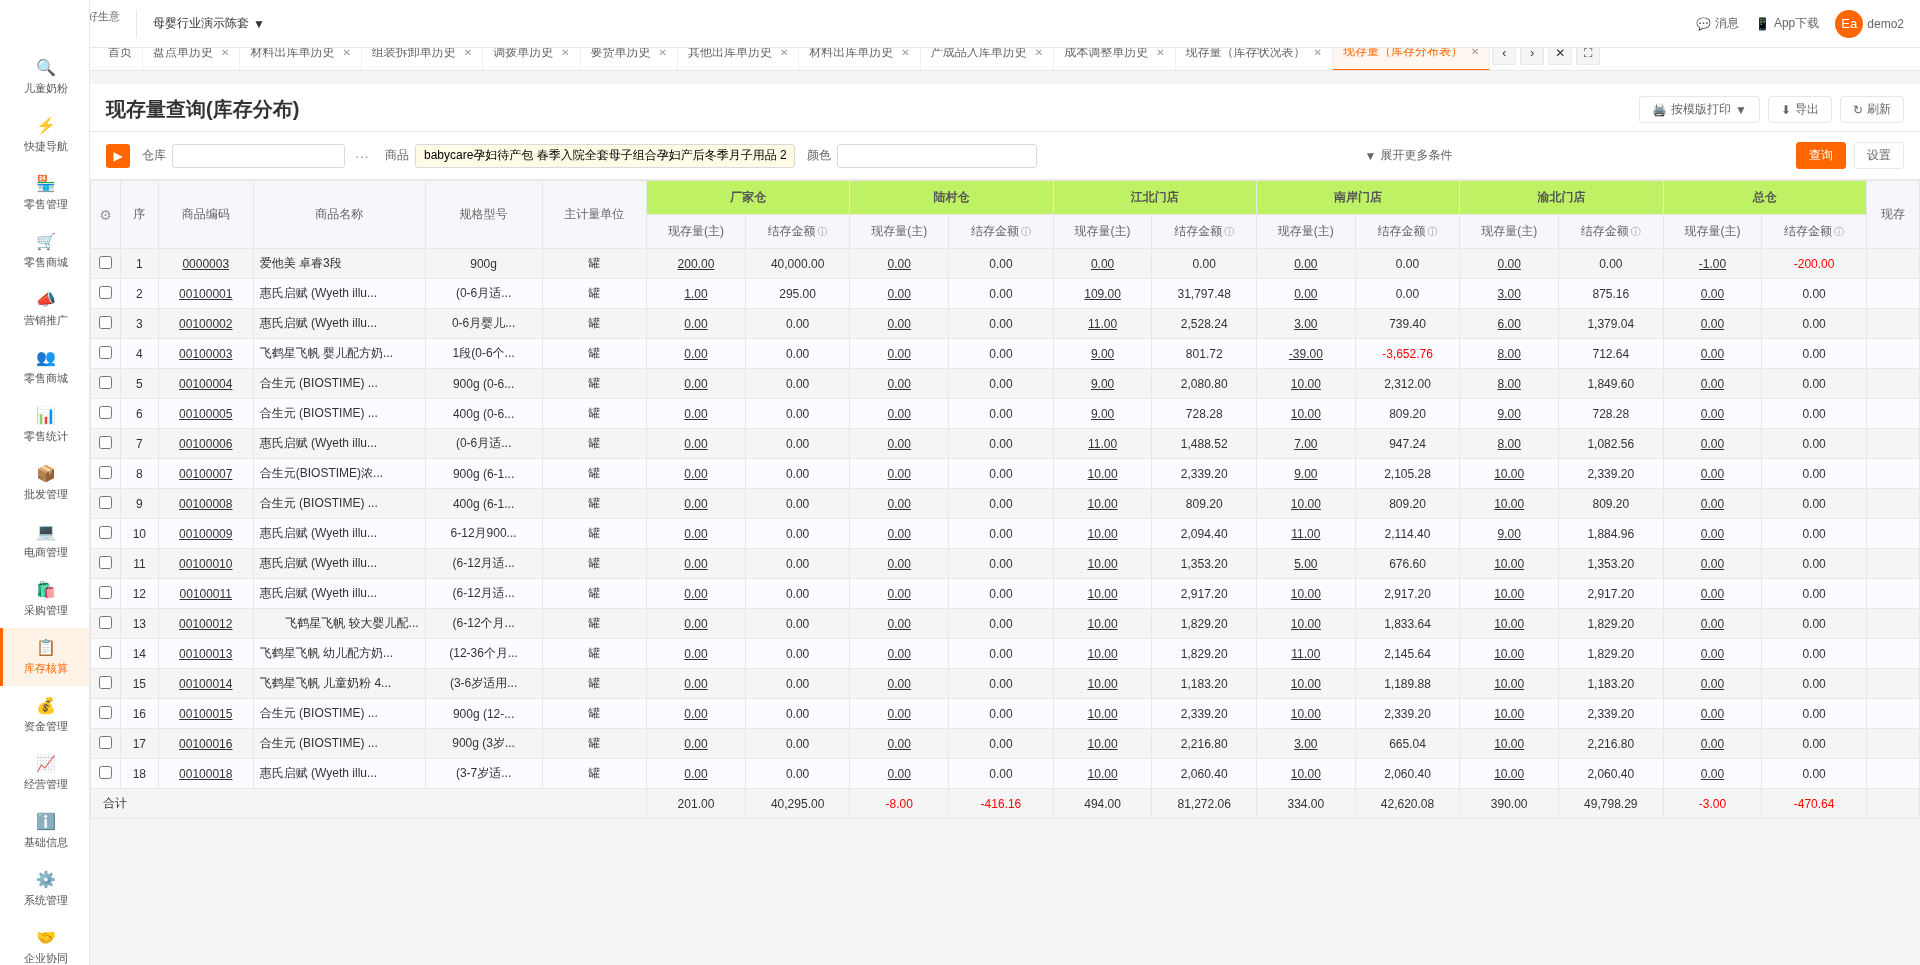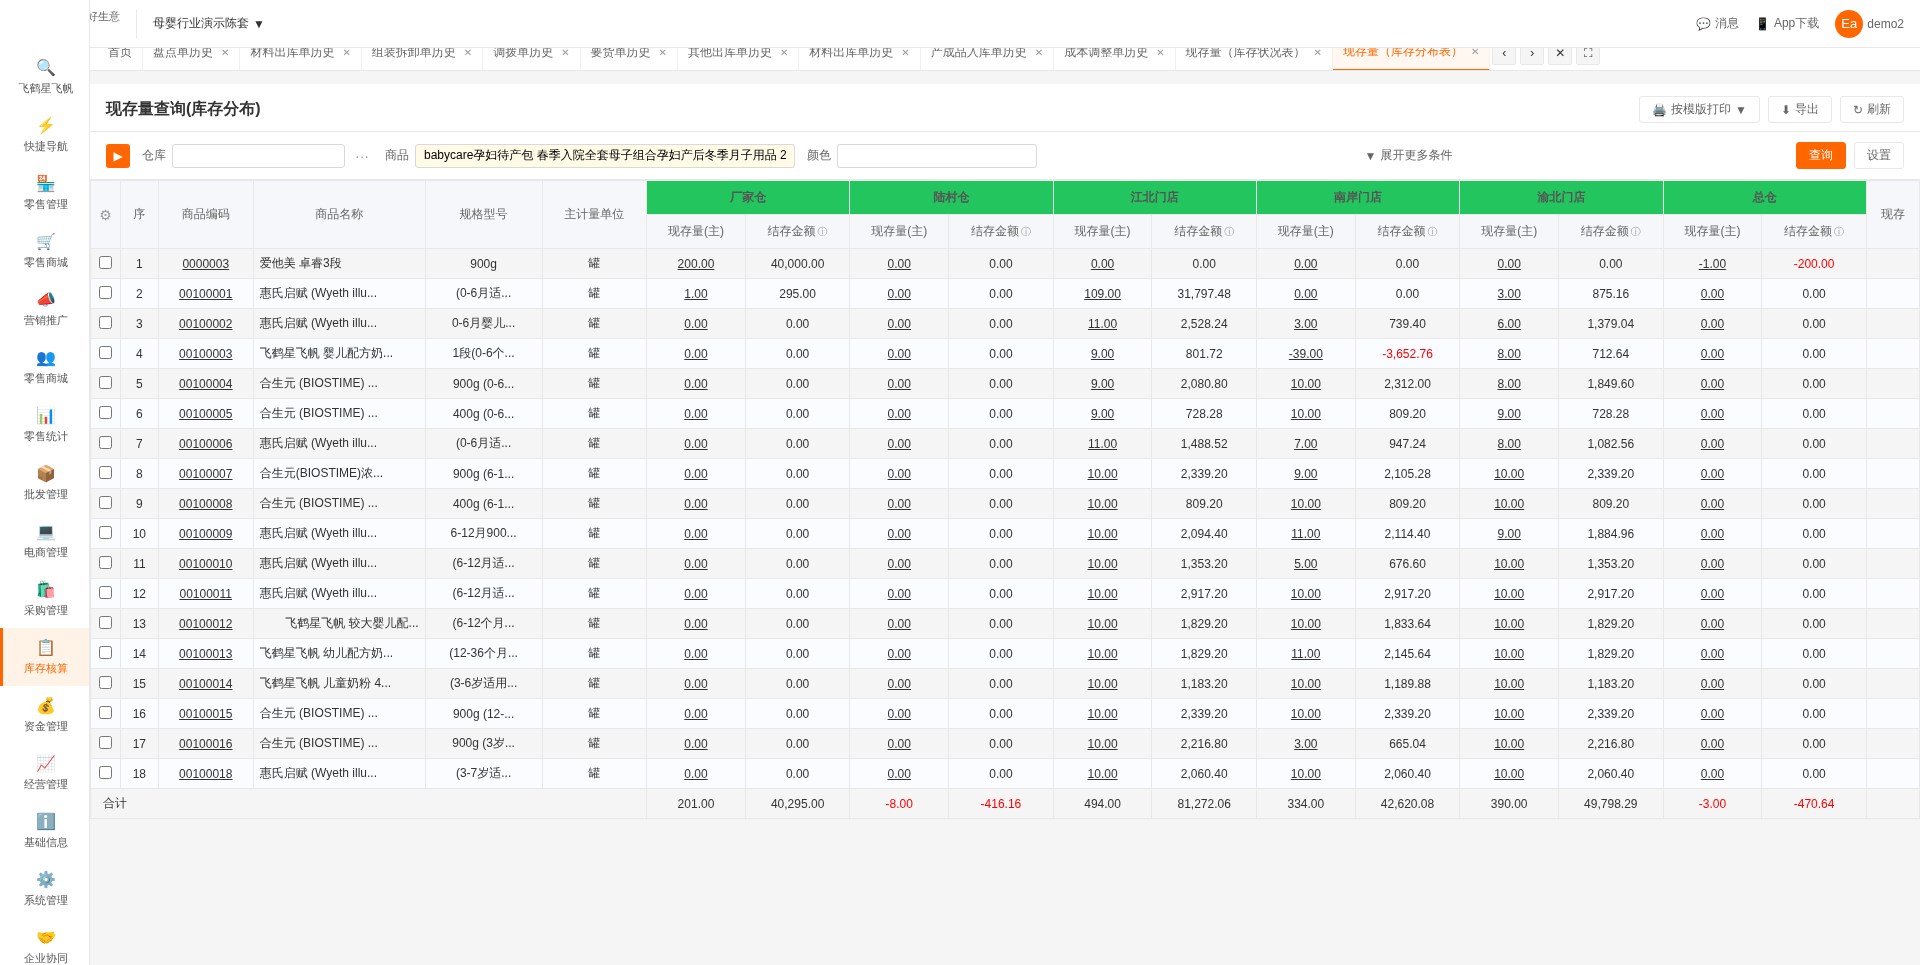--- a/index.html
+++ b/index.html
@@ -26,61 +26,61 @@
     .sidebar { width: 90px; background: #fff; position: fixed; top: 0; left: 0; bottom: 0; z-index: 101; border-right: 1px solid #e8e8e8; display: flex; flex-direction: column; align-items: center; padding-top: 48px; }
     .sidebar-item { width: 100%; padding: 10px 0; display: flex; flex-direction: column; align-items: center; gap: 4px; font-size: 11px; color: #555; cursor: pointer; border-left: 3px solid transparent; }
     .sidebar-item.active { background: #fff3e8; color: #ff6600; border-left-color: #ff6600; }
     .sidebar-icon { font-size: 16px; }
 
     
     .main { margin-top: 84px; margin-left: 90px; padding: 0; }
 
     
     .page-header { padding: 12px 16px 8px; background: #fff; border-bottom: 1px solid #e8e8e8; display: flex; align-items: center; justify-content: space-between; }
-    .page-title { font-size: 16px; font-weight: bold; color: #333; }
+    .page-title { font-size: 20px; font-weight: bold; color: #333; }
     .page-actions { display: flex; align-items: center; gap: 8px; }
     .btn { padding: 4px 12px; border-radius: 3px; font-size: 12px; cursor: pointer; border: 1px solid #e8e8e8; background: #fff; color: #666; display: flex; align-items: center; gap: 4px; }
     .btn-primary { background: #ff6600; color: #fff; border-color: #ff6600; margin-left: 16px; }
 
     
     .search-bar { padding: 10px 16px; background: #fff; border-bottom: 1px solid #e8e8e8; display: flex; align-items: center; gap: 12px; }
     .search-expand-btn { width: 24px; height: 24px; background: #ff6600; border-radius: 3px; display: flex; align-items: center; justify-content: center; color: #fff; cursor: pointer; font-size: 12px; }
     .search-field { display: flex; align-items: center; gap: 6px; }
     .search-label { font-size: 12px; color: #666; white-space: nowrap; }
     .search-input { border: 1px solid #d9d9d9; border-radius: 3px; padding: 4px 8px; font-size: 12px; min-width: 80px; }
     .search-input-long { border: 1px solid #d9d9d9; border-radius: 3px; padding: 4px 8px; font-size: 12px; width: 380px; background: #fffbe6; }
     .search-input-color { border: 1px solid #d9d9d9; border-radius: 3px; padding: 4px 8px; font-size: 12px; width: 200px; }
     .dots-btn { color: #999; font-size: 14px; cursor: pointer; padding: 0 4px; }
     .expand-conditions { display: flex; align-items: center; gap: 4px; color: #666; font-size: 12px; cursor: pointer; margin-left: auto; }
 
     
     .table-wrapper { overflow: auto; height: calc(100vh - 84px - 48px - 56px - 46px); }
     .data-table { width: 100%; border-collapse: collapse; font-size: 12px; }
     .data-table thead tr { background: #f5f7fa; }
     .data-table th { padding: 8px 6px; text-align: center; border: 1px solid #e8e8e8; color: #666; font-weight: normal; white-space: nowrap; position: sticky; top: 0; background: #f5f7fa; z-index: 10; }
-    .data-table th.group-header { background: #22c55e; font-weight: bold; color: #555; }
+    .data-table th.group-header { background: #bef264; font-weight: bold; color: #555; }
     .data-table td { padding: 6px; text-align: center; border: 1px solid #e8e8e8; white-space: nowrap; }
     .data-table tbody tr:nth-child(even) { background: #fafcff; }
     .underline { text-decoration: underline; color: #333; }
     .red { color: #f00; }
     .gear-icon { color: #999; font-size: 14px; cursor: pointer; }
     .info-icon { color: #999; font-size: 10px; margin-left: 2px; }
 
     
     ::-webkit-scrollbar { width: 6px; height: 6px; }
     ::-webkit-scrollbar-track { background: #f0f0f0; }
     ::-webkit-scrollbar-thumb { background: #ccc; border-radius: 3px; }
   </style>
 </head>
 <body>
 
 <div class="sidebar">
   <div class="sidebar-item">
     <span class="sidebar-icon">🔍</span>
-    <span>飞鹤星飞帆</span>
+    <span>儿童奶粉</span>
   </div>
   <div class="sidebar-item">
     <span class="sidebar-icon">⚡</span>
     <span>快捷导航</span>
   </div>
   <div class="sidebar-item">
     <span class="sidebar-icon">🏪</span>
     <span>零售管理</span>
   </div>
   <div class="sidebar-item">

